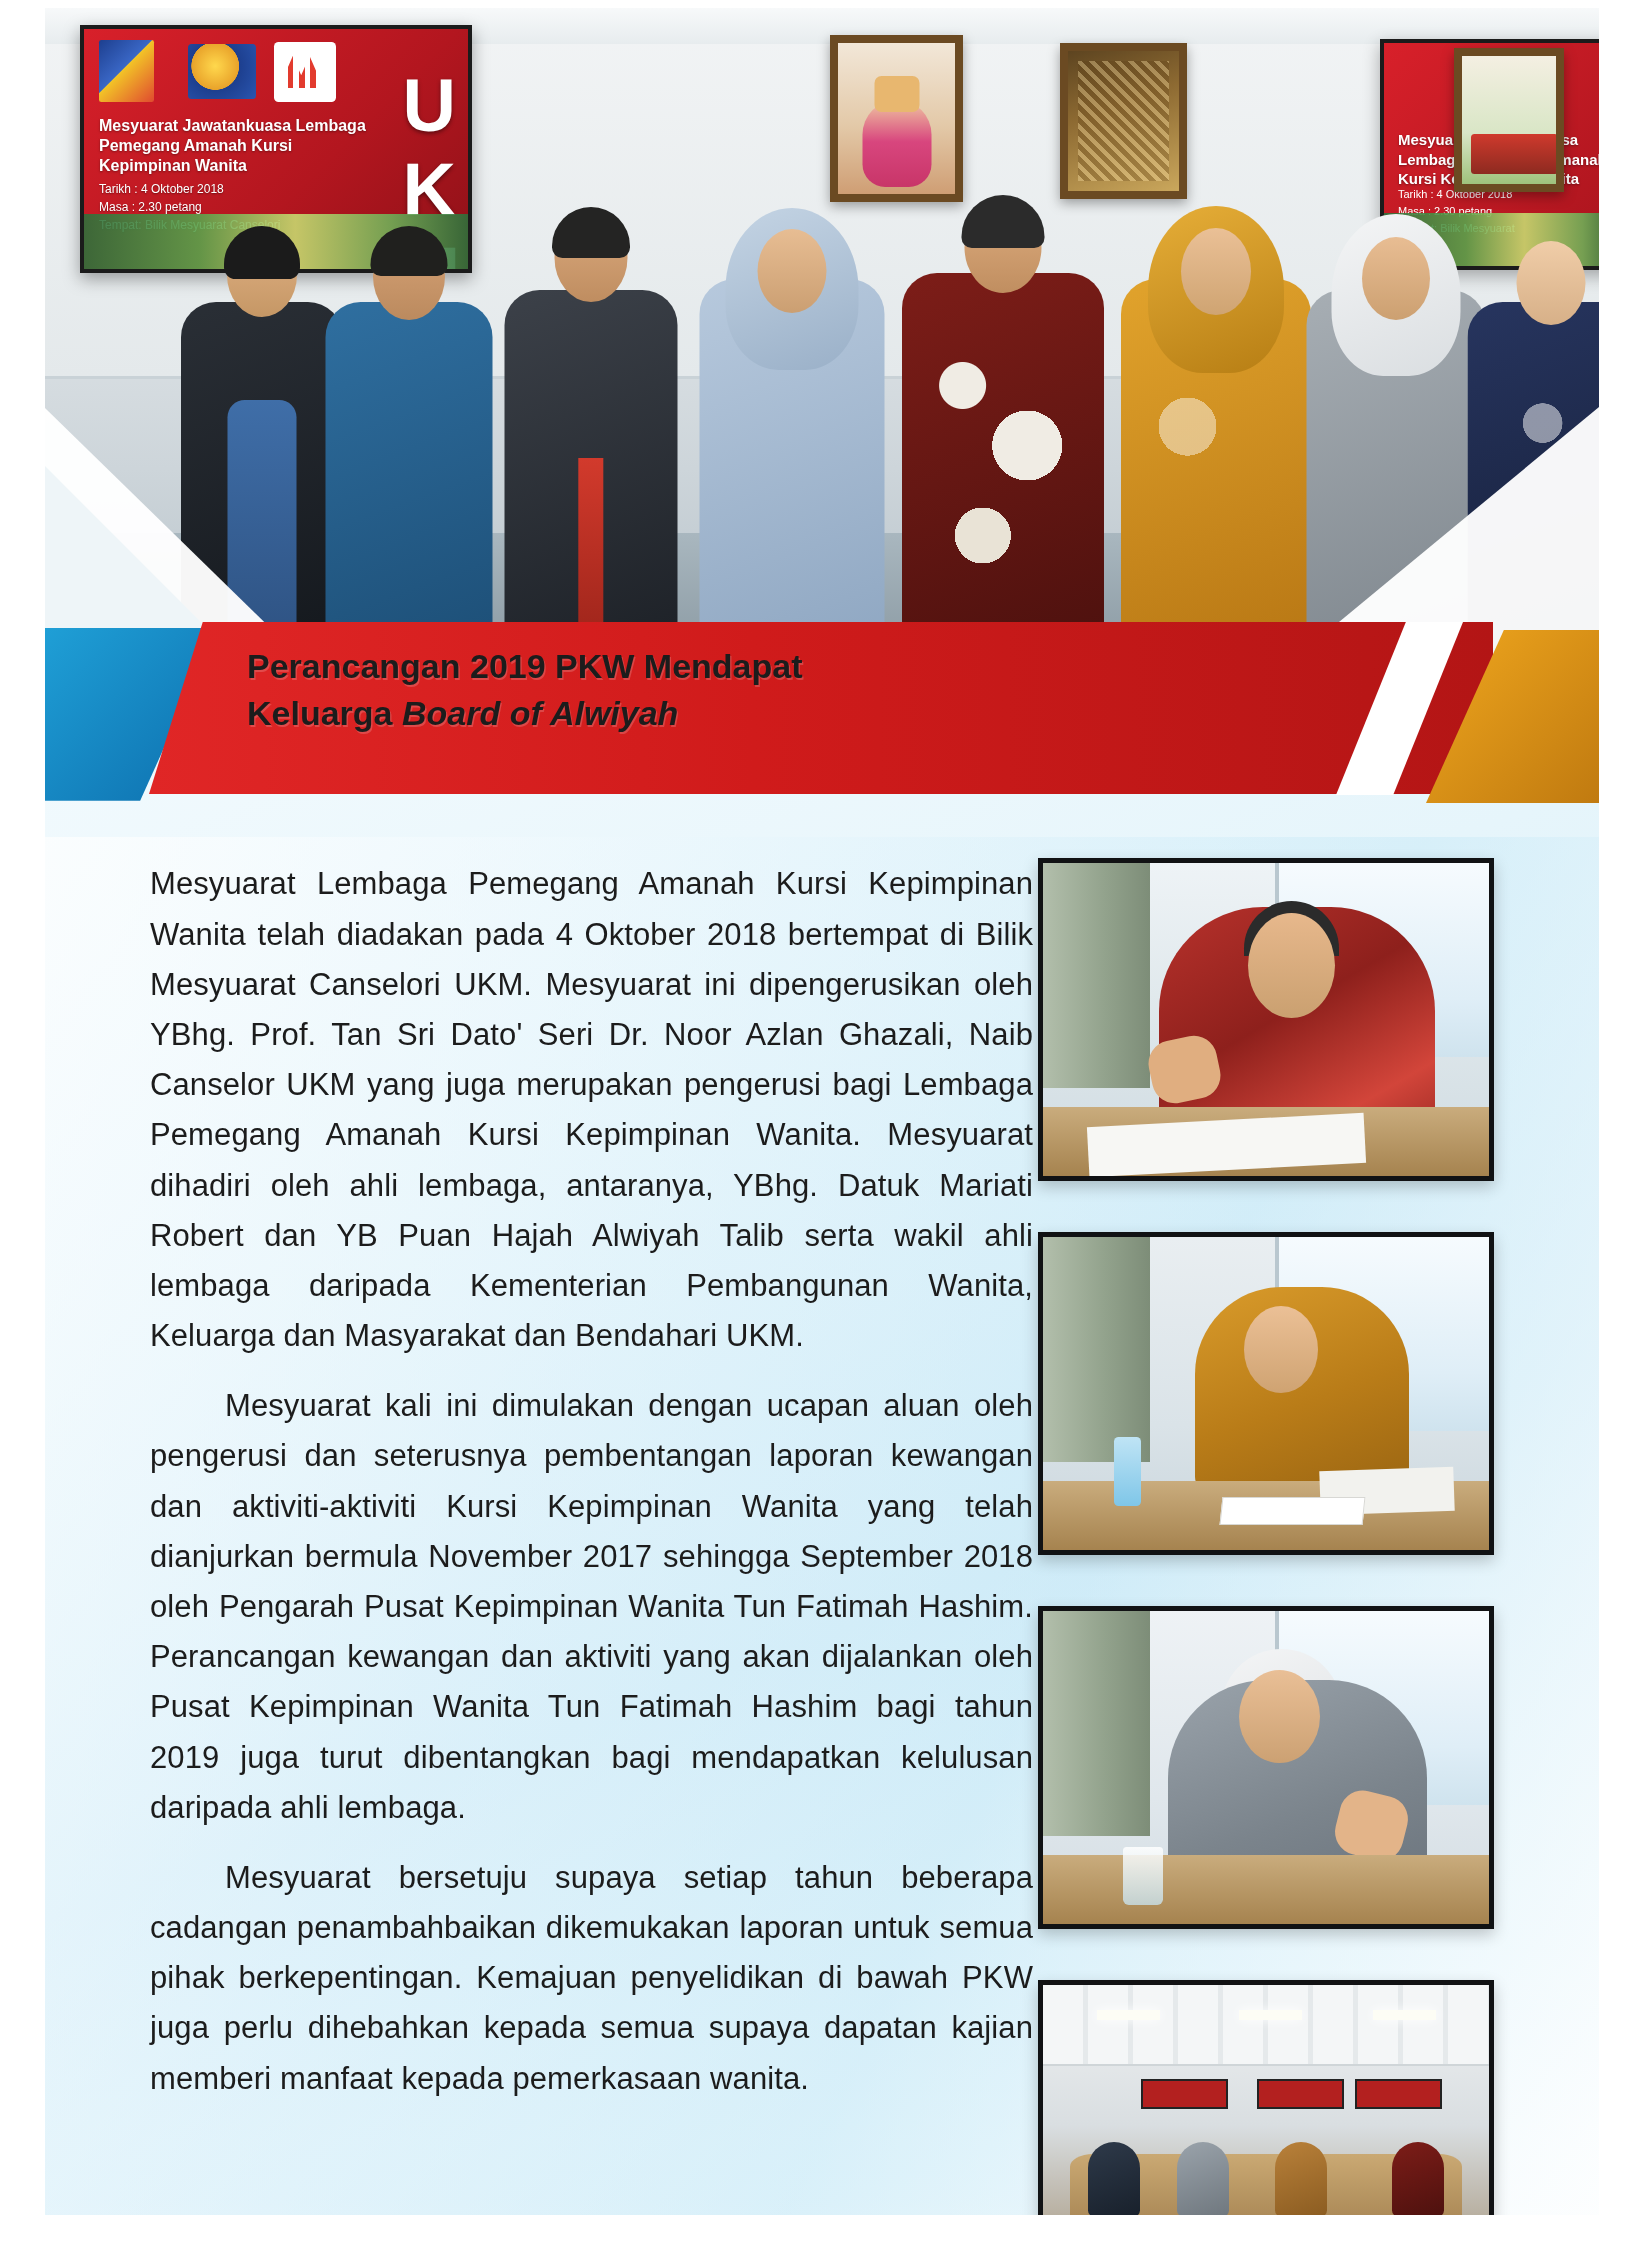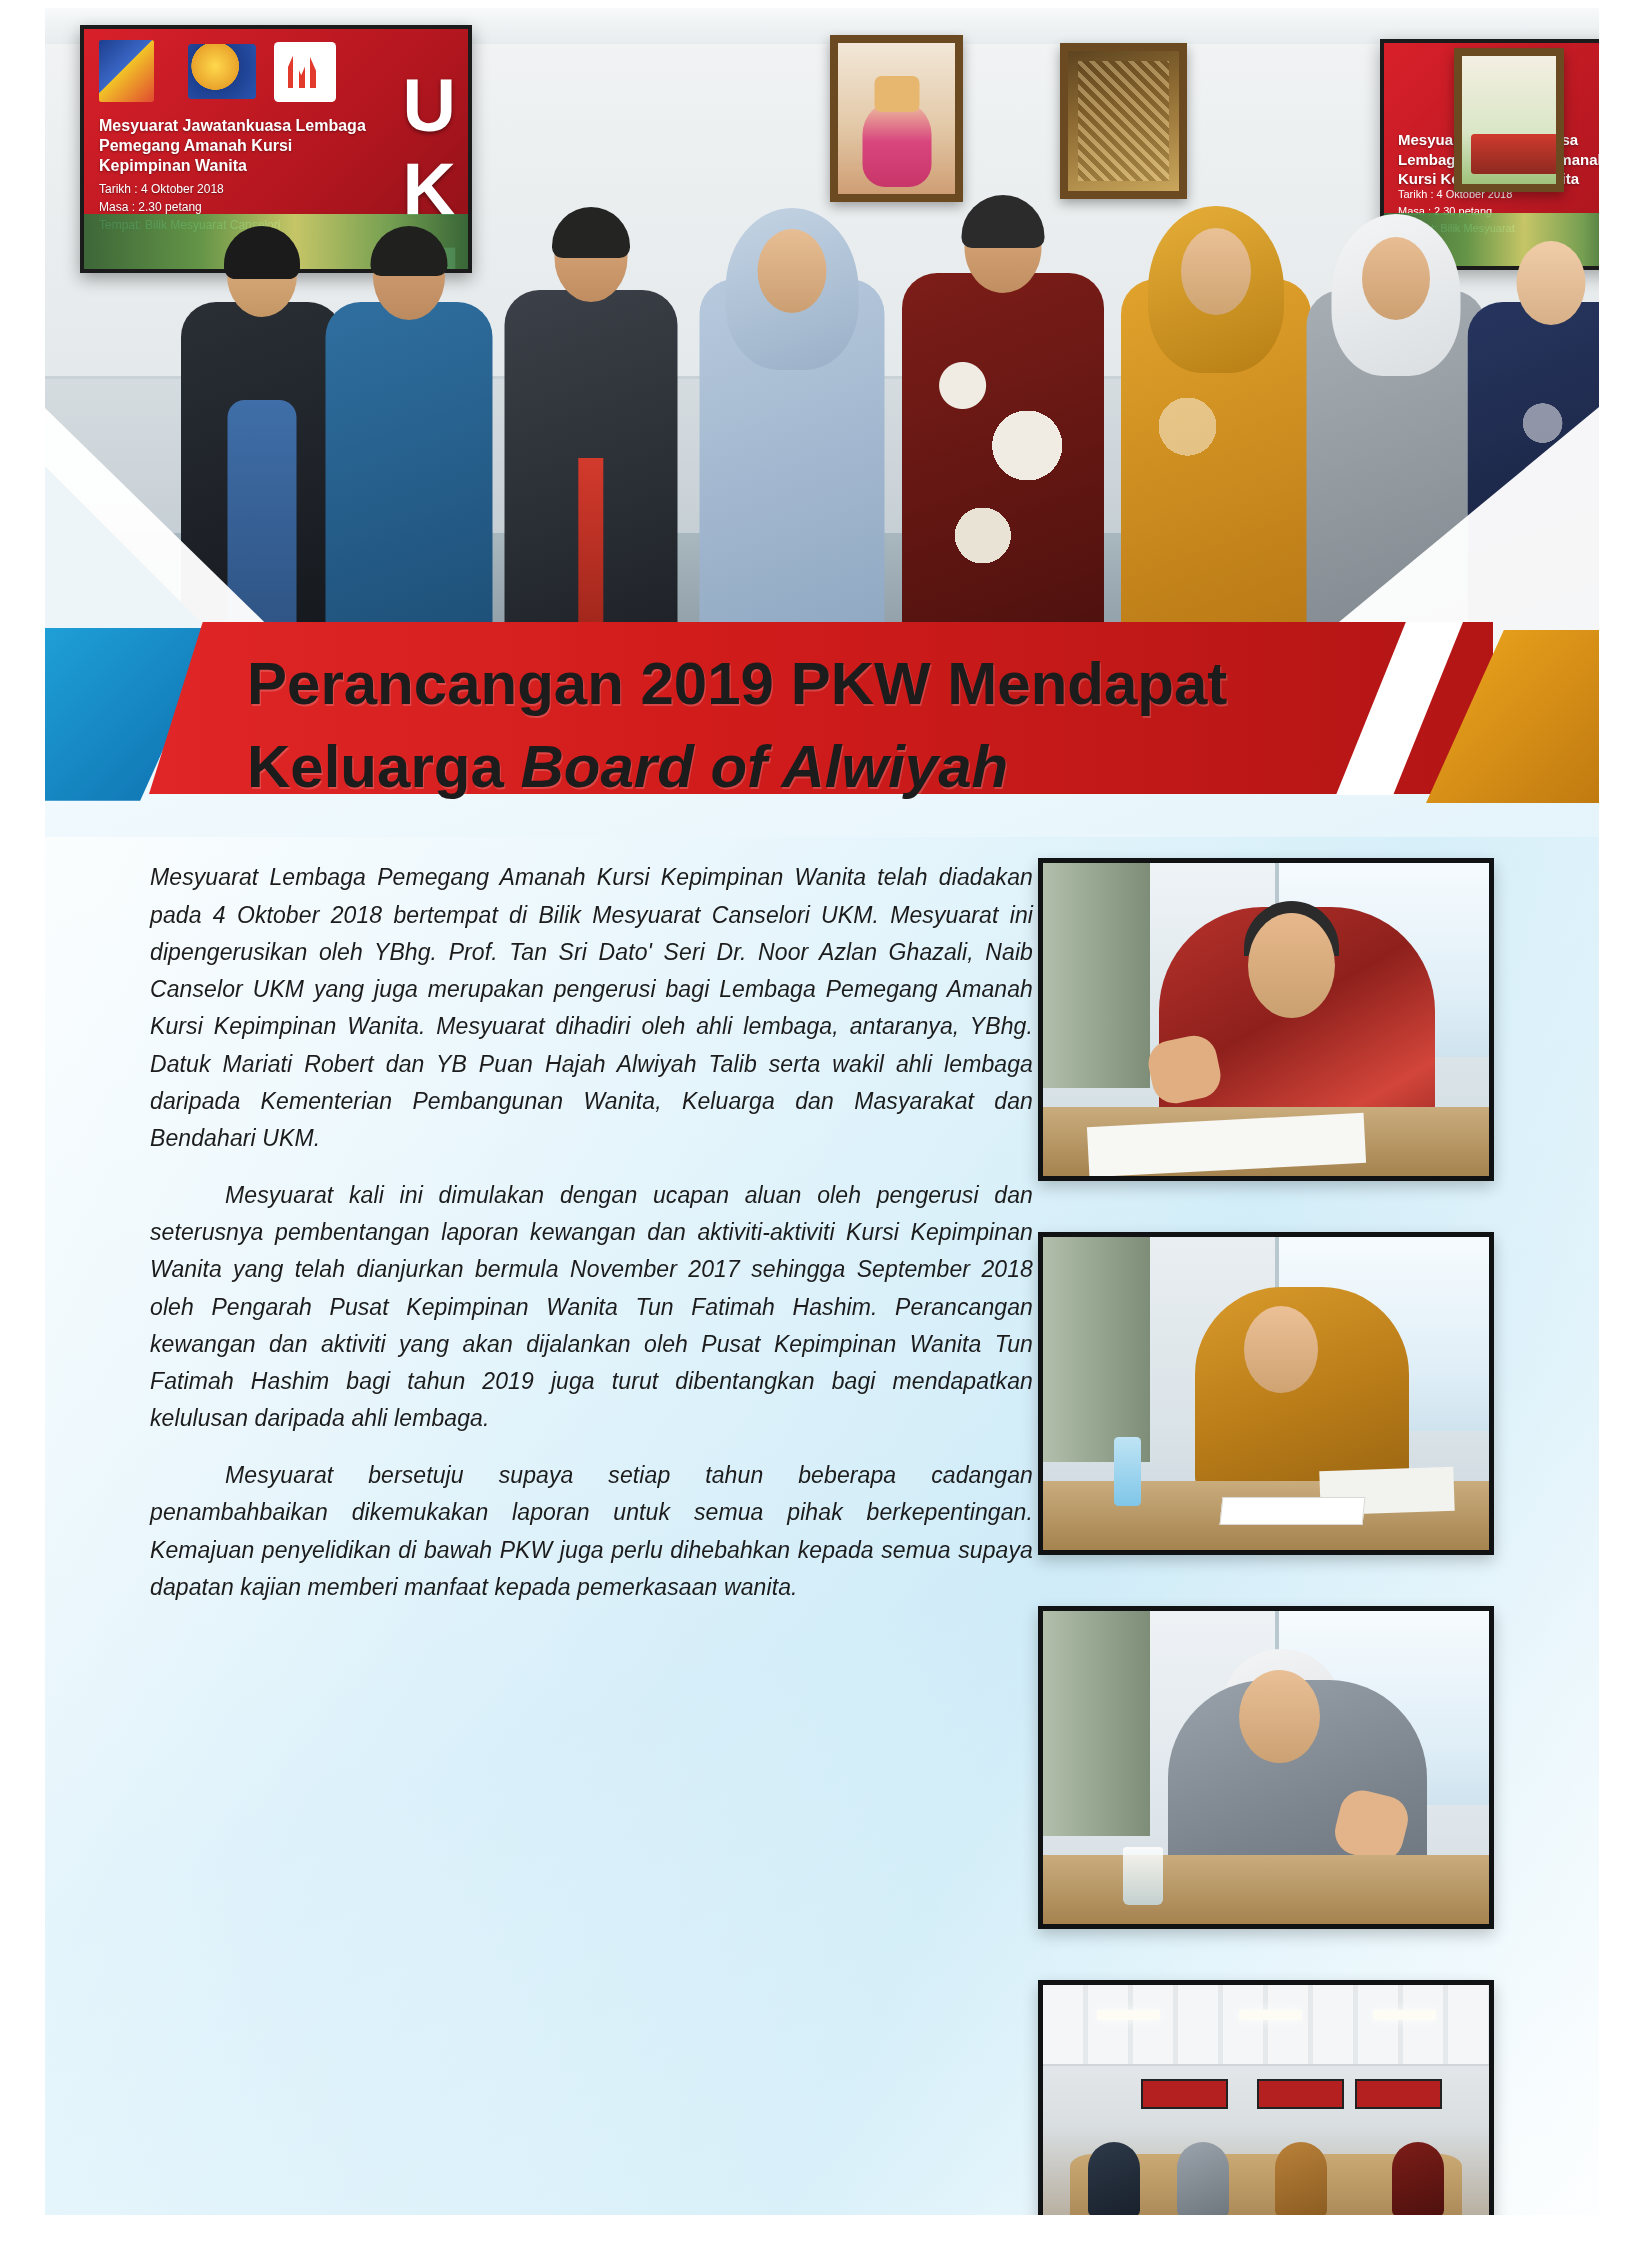--- a/index.html
+++ b/index.html
@@ -226,40 +226,39 @@
     background:linear-gradient(135deg,#f0a71e 0%, #c07a10 100%);
     clip-path: polygon(45% 0, 100% 0, 100% 100%, 0 100%);
   }
   .band-white-notch{
     position:absolute; right:136px; top:0; width:127px; height:173px;
     background:#ffffff;
     clip-path: polygon(55% 0, 100% 0, 45% 100%, 0 100%);
   }
   .title-text{
     position:absolute; left:202px; top:21px; right:226px;
-    color:#1c1c1c; font-weight:bold; font-size:60px; line-height:1.38;
+    color:#1c1c1c; font-weight:bold; font-size:34px; line-height:1.38;
     text-shadow: 1.2px 1.7px 0 rgba(255,255,255,.18);
   }
   .title-text .em { font-style: italic; }
 
   
   .content {
     position:absolute; left:45px; top:842px; width:1554px; height:1373px;
   }
   .article {
     position:absolute; left:105px; top:17.3px; width:883px;
   }
   .article p {
     margin:0 0 19.6px 0;
     color:#1c1c1c;
-    font-size:23px;
+    font-size:31px;
     line-height:1.62;
     text-align:justify;
     letter-spacing:0.1px;
-    font-style:italic;
   }
   .article p.indent { text-indent: 75px; }
 
   
   .photocol{
     position:absolute; right:105px; top:16px; width:456px;
   }
   .photo{
     position:relative;
     width:456px; height:323px;

